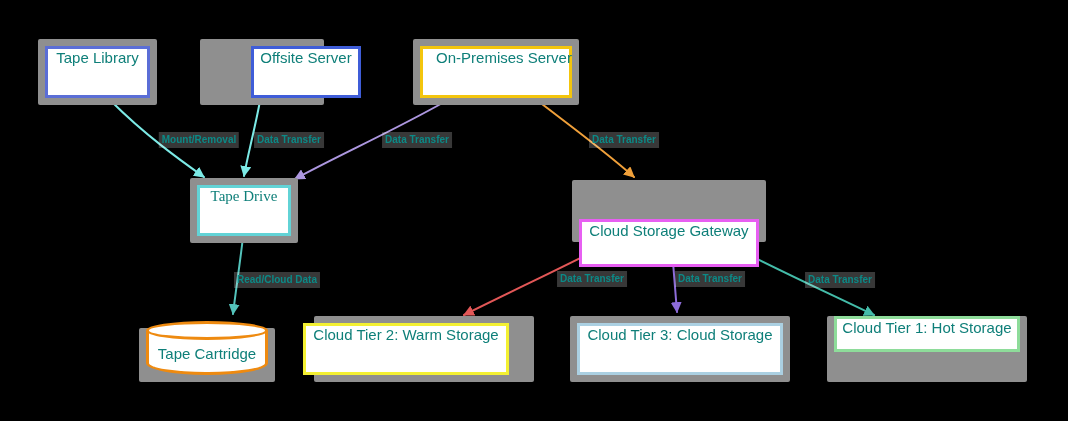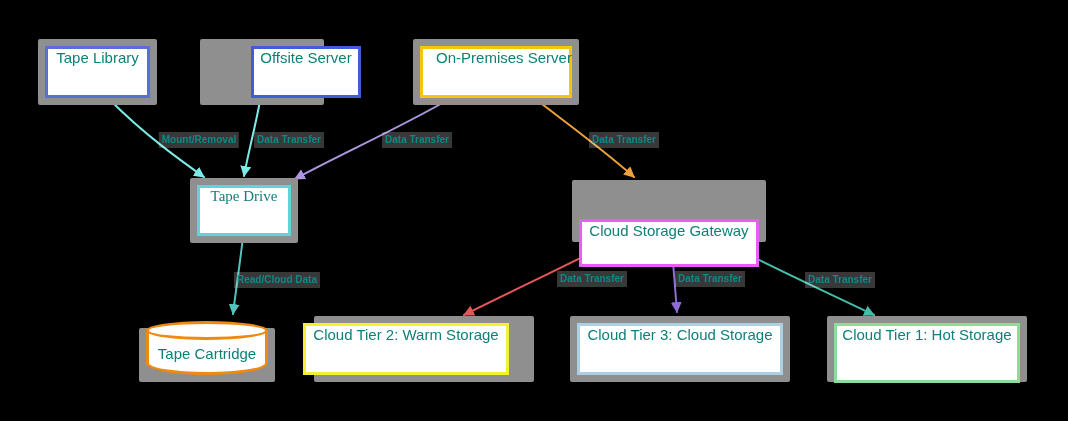--- a/index.html
+++ b/index.html
@@ -98,21 +98,21 @@
   </div>
   <div class="node node-cloud-storage-gateway" style="left:579px;top:187px;width:180px;height:48px;">
     <span>Cloud Storage Gateway</span>
   </div>
   <div class="node node-cloud-tier-2" style="left:303px;top:323px;width:206px;height:52px;">
     <span>Cloud Tier 2: Warm Storage</span>
   </div>
   <div class="node node-cloud-tier-3" style="left:577px;top:323px;width:206px;height:52px;">
     <span>Cloud Tier 3: Cloud Storage</span>
   </div>
-  <div class="node node-cloud-tier-1" style="left:834px;top:323px;width:186px;height:60px;">
+  <div class="node node-cloud-tier-1" style="left:834px;top:316px;width:186px;height:36px;">
     <span>Cloud Tier 1: Hot Storage</span>
   </div>
 
   <div class="cyl-body"></div>
   <div class="cyl-top"></div>
   <div class="cyl-label">
     <span>Tape Cartridge</span>
   </div>
 
   <div class="edge-label" style="left:199px;top:140px;">Mount/Removal</div>

